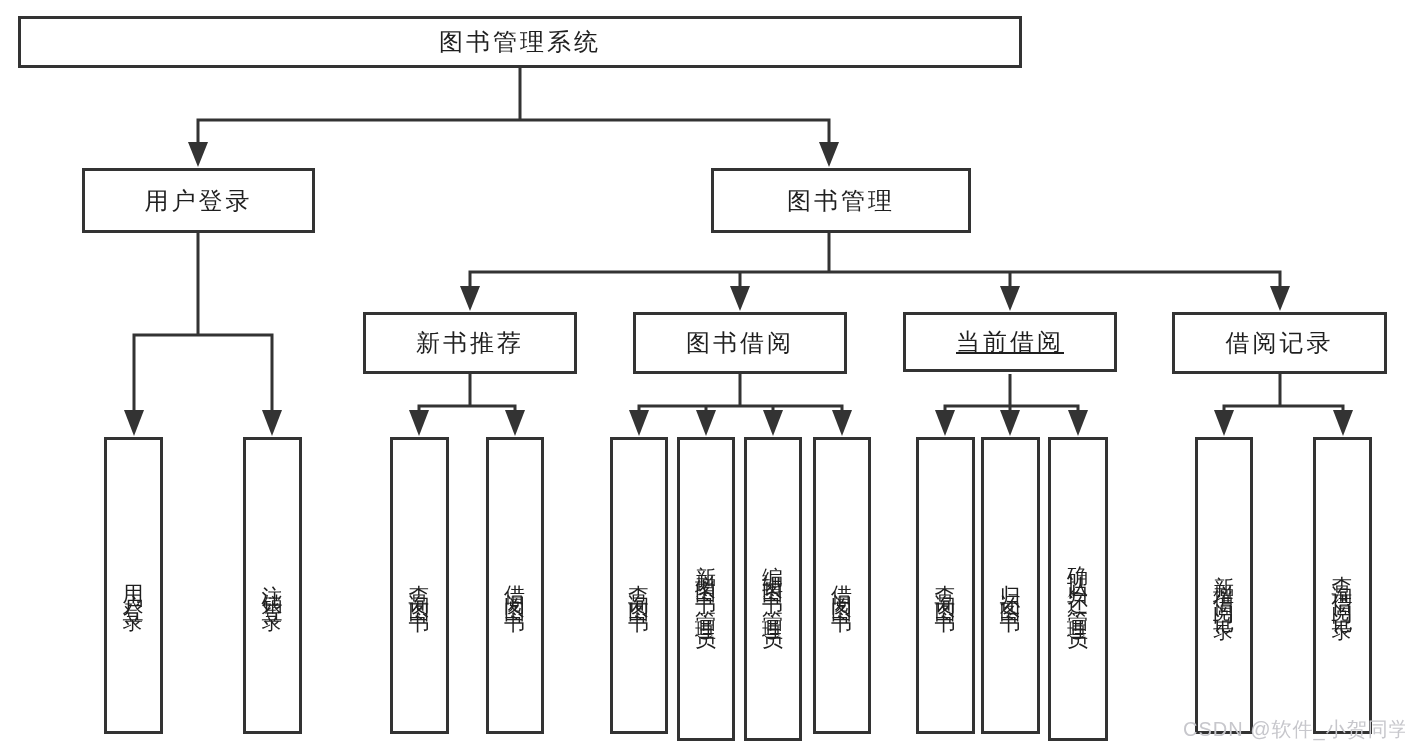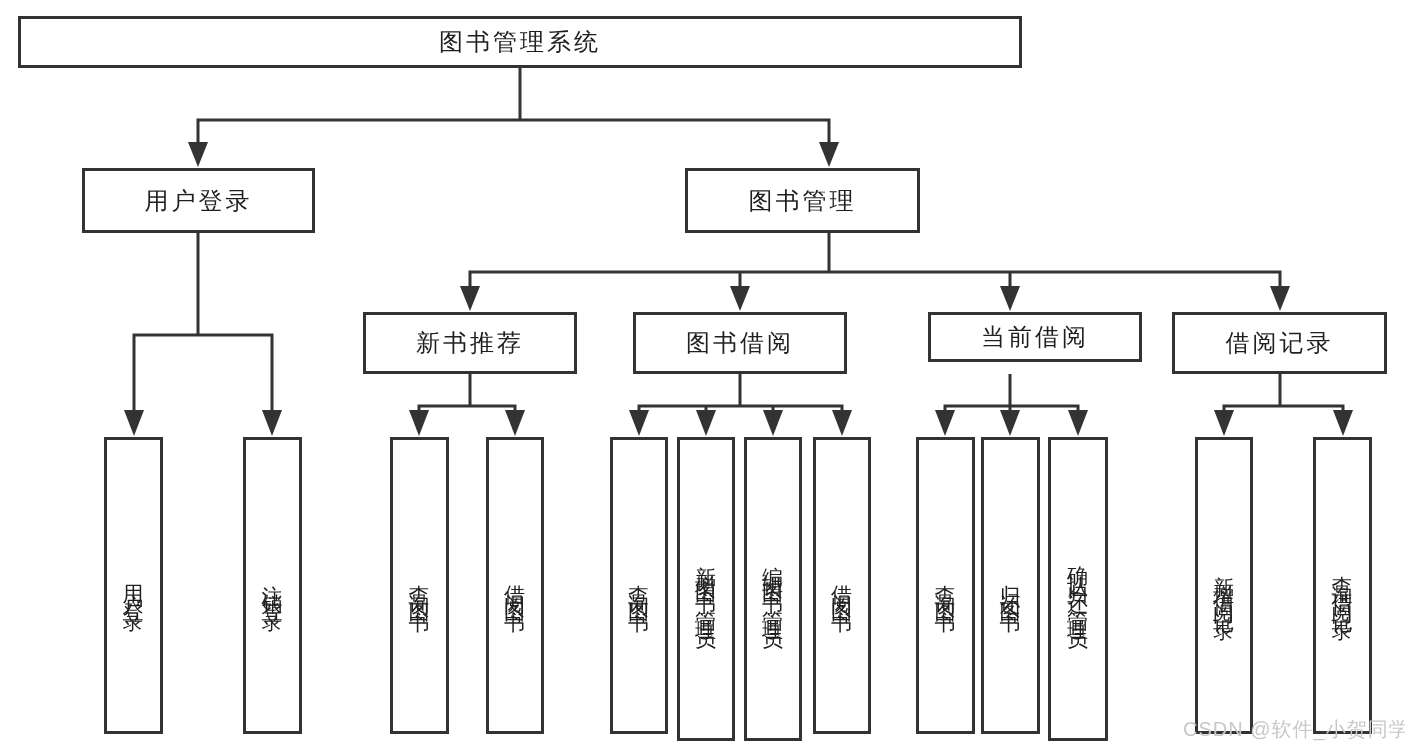--- a/index.html
+++ b/index.html
@@ -96,25 +96,25 @@
       <polygon points="1000,410 1020,410 1010,436"></polygon>
       <polygon points="1068,410 1088,410 1078,436"></polygon>
       <polygon points="1214,410 1234,410 1224,436"></polygon>
       <polygon points="1333,410 1353,410 1343,436"></polygon>
     </g>
   </svg>
 
   <div class="node h" style="left:18px; top:16px; width:1004px; height:52px;">图书管理系统</div>
 
   <div class="node h" style="left:82px; top:168px; width:233px; height:65px;">用户登录</div>
-  <div class="node h" style="left:685px; top:168px; width:235px; height:65px;">图书管理</div>
+  <div class="node h" style="left:711px; top:168px; width:260px; height:65px;">图书管理</div>
 
   <div class="node h" style="left:633px; top:312px; width:214px; height:62px;">图书借阅</div>
   <div class="node h" style="left:363px; top:312px; width:214px; height:62px;">新书推荐</div>
-  <div class="node h" style="left:928px; top:312px; width:214px; height:50px;">当前借阅</div>
+  <div class="node h" style="left:903px; top:312px; width:214px; height:60px;text-decoration:underline;">当前借阅</div>
   <div class="node h" style="left:1172px; top:312px; width:215px; height:62px;">借阅记录</div>
 
   <div class="node v" style="left:104px; top:437px; width:59px; height:297px;">用户登录</div>
   <div class="node v" style="left:243px; top:437px; width:59px; height:297px;">注销登录</div>
 
   <div class="node v" style="left:390px; top:437px; width:59px; height:297px;">查询图书</div>
   <div class="node v" style="left:486px; top:437px; width:58px; height:297px;">借阅图书</div>
 
   <div class="node v" style="left:610px; top:437px; width:58px; height:297px;">查询图书</div>
   <div class="node v" style="left:677px; top:437px; width:58px; height:304px;">新增图书（管理员）</div>

